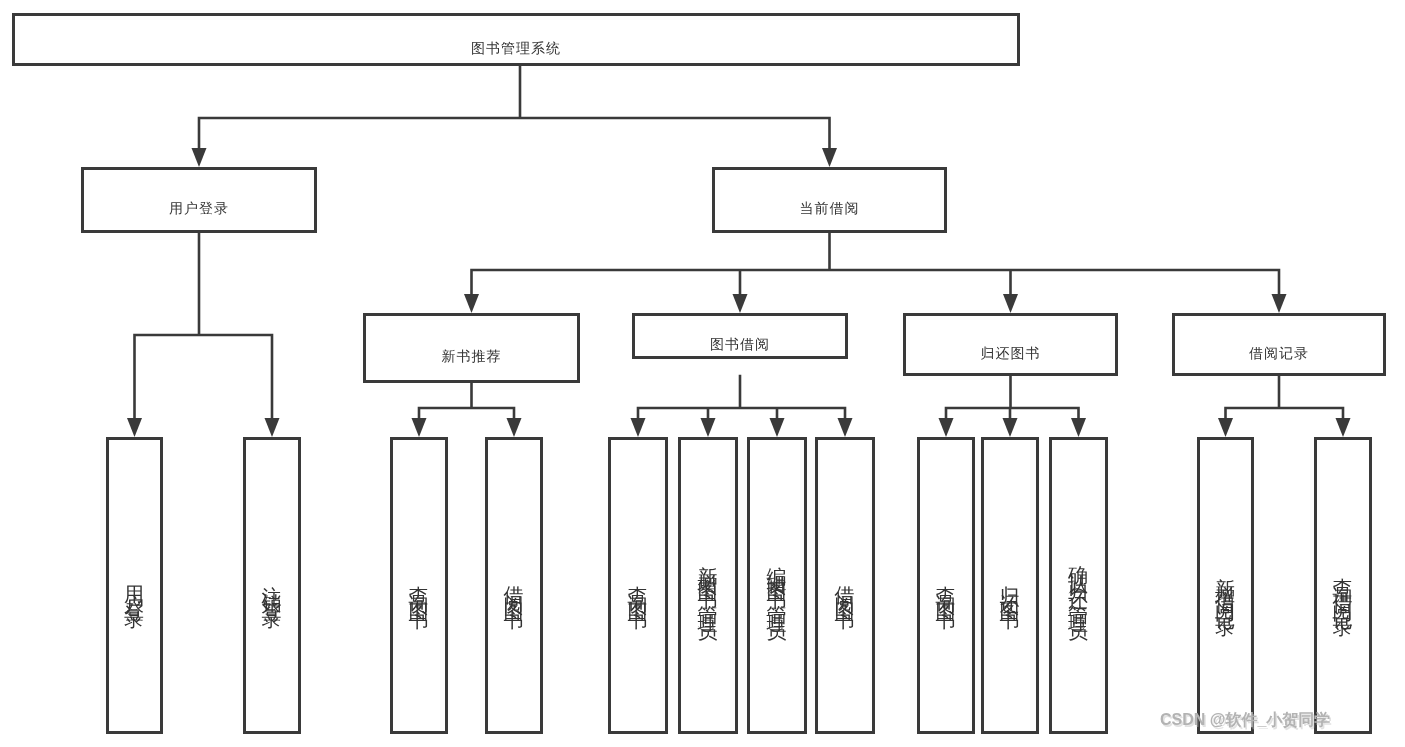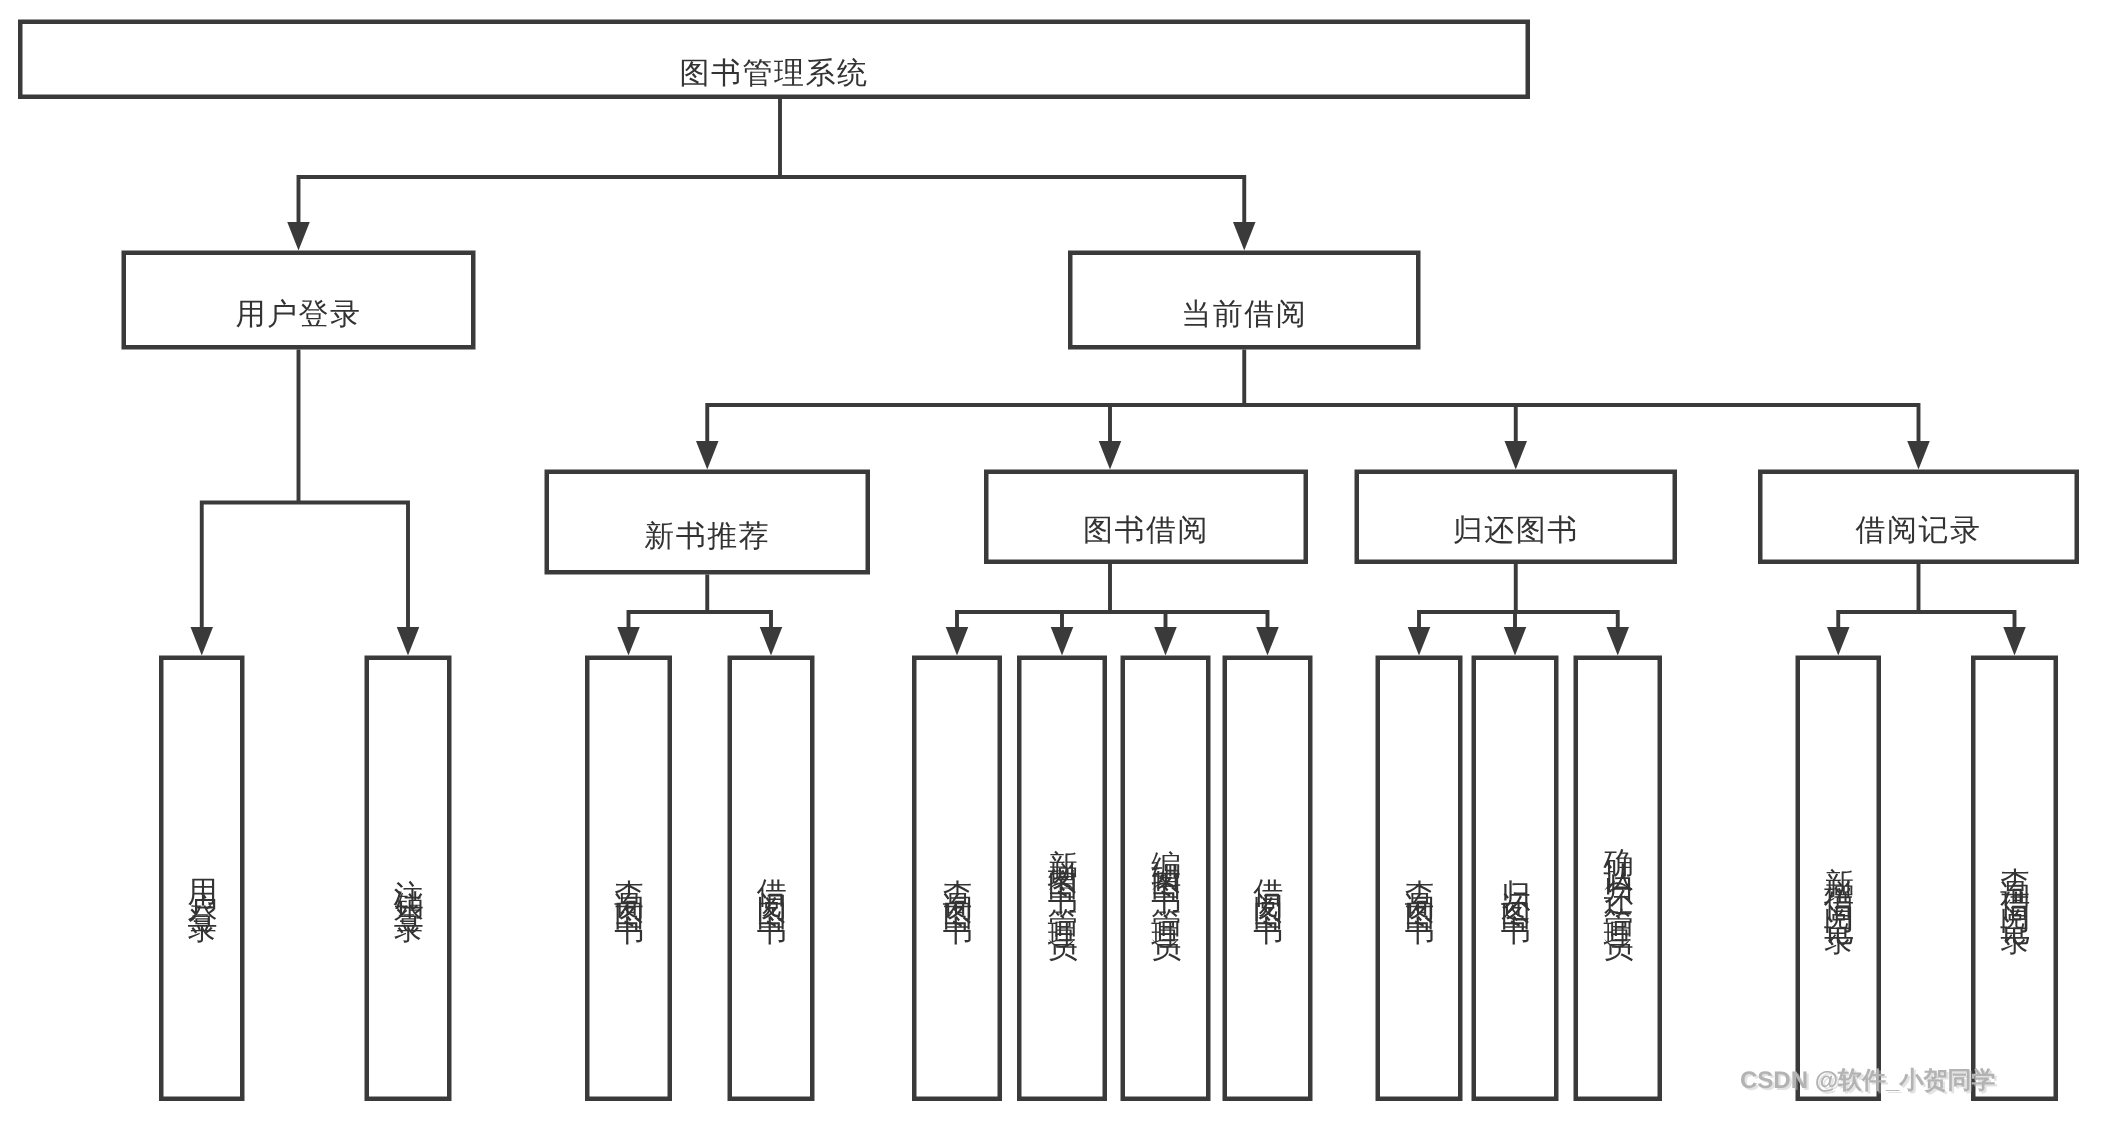--- a/index.html
+++ b/index.html
@@ -32,21 +32,21 @@
   .node{
     position:absolute;
     box-sizing:border-box;
     border:3px solid var(--line-color);
     background:var(--box-fill);
     color:var(--text-color);
     display:flex;align-items:center;justify-content:center;
     z-index:1;
   }
   .node.h .lbl{
-    font-size:20px;
+    font-size:14px;
     letter-spacing:1px;
     white-space:nowrap;
     margin-top:18px;
   }
   .node.v .lbl{
     writing-mode:vertical-rl;
     text-orientation:mixed;
     font-size:20px;
     line-height:1;
     letter-spacing:8px;
@@ -132,21 +132,21 @@
   <div class="node h" style="left:81px;top:167px;width:236px;height:66px">
     <span class="lbl">用户登录</span>
   </div>
   <div class="node h" style="left:712px;top:167px;width:235px;height:66px">
     <span class="lbl">当前借阅</span>
   </div>
 
   <div class="node h" style="left:363px;top:313px;width:217px;height:70px">
     <span class="lbl">新书推荐</span>
   </div>
-  <div class="node h" style="left:656px;top:313px;width:216px;height:63px">
+  <div class="node h" style="left:632px;top:313px;width:216px;height:46px">
     <span class="lbl">图书借阅</span>
   </div>
   <div class="node h" style="left:903px;top:313px;width:215px;height:63px">
     <span class="lbl">归还图书</span>
   </div>
   <div class="node h" style="left:1172px;top:313px;width:214px;height:63px">
     <span class="lbl">借阅记录</span>
   </div>
 
   <div class="node v" style="left:106px;top:437px;width:57px;height:297px">

